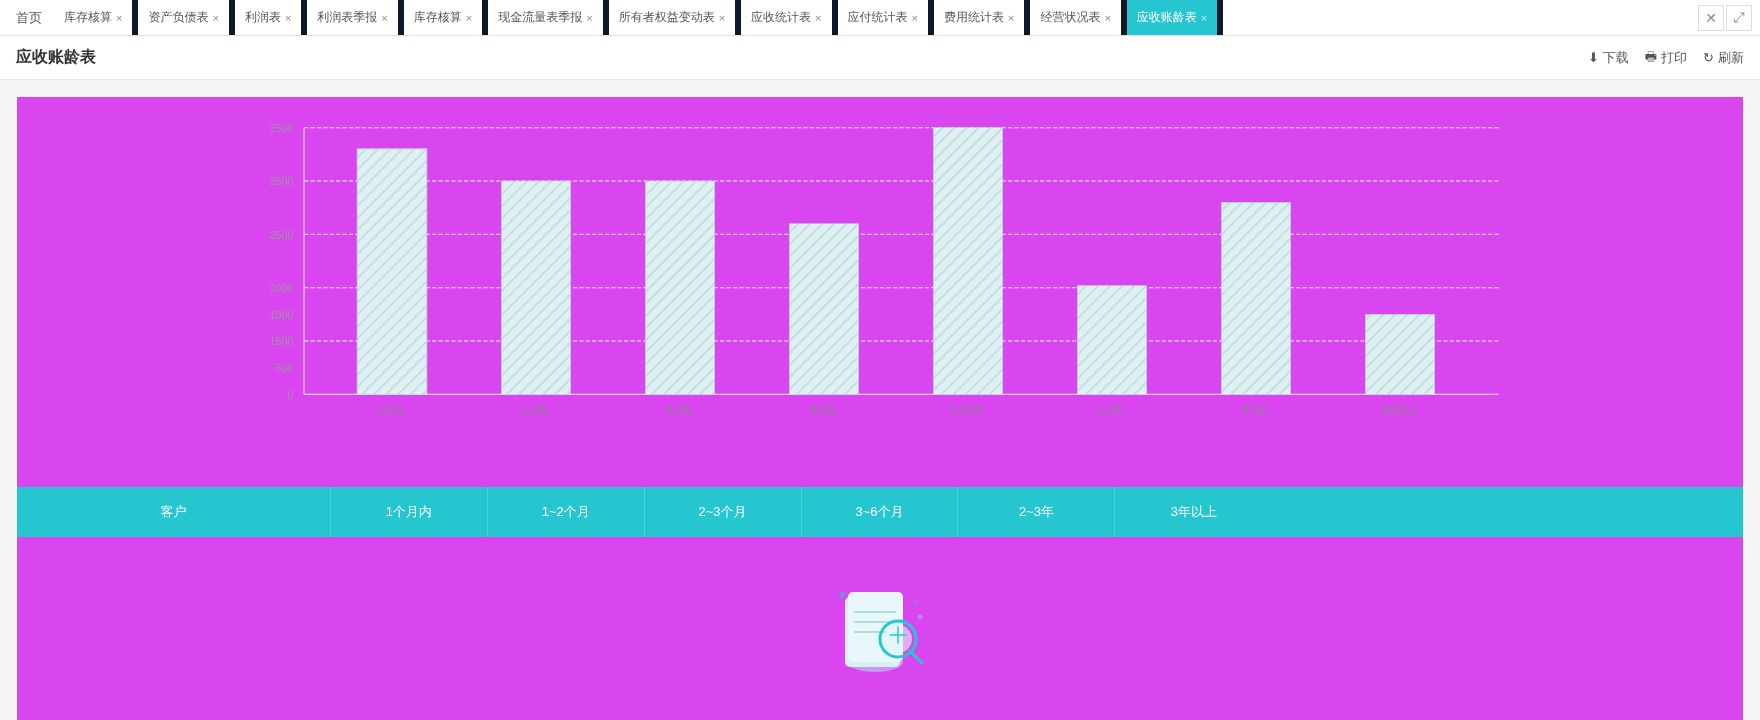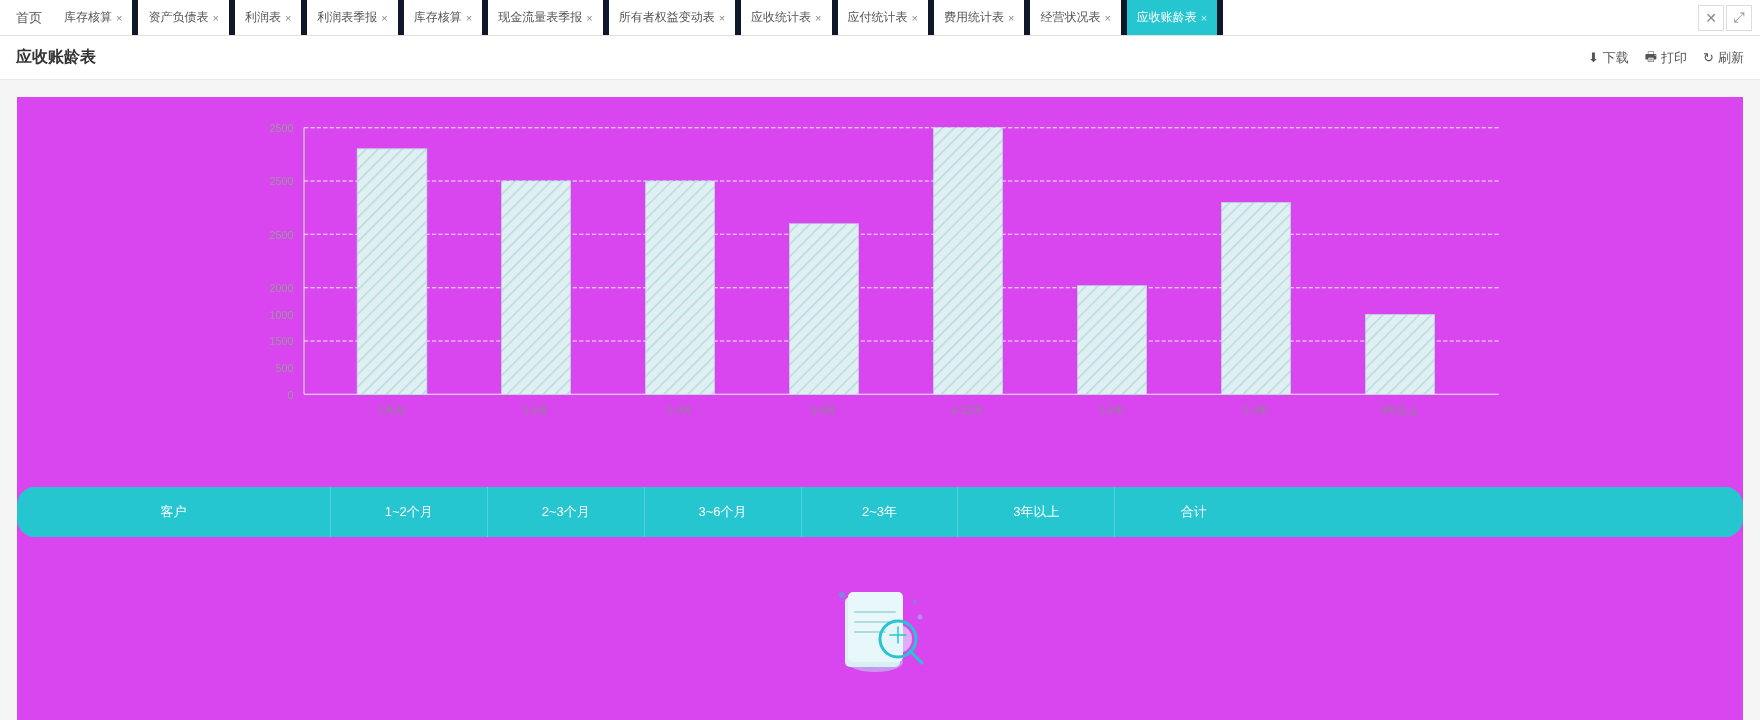--- a/index.html
+++ b/index.html
@@ -118,21 +118,20 @@
       height: 320px;
     }
 
     
     .table-header {
       display: grid;
       grid-template-columns: 2fr 1fr 1fr 1fr 1fr 1fr 1fr 1fr 1fr 1fr;
       background: #26c6d0;
       color: #fff;
       height: 50px;
-      border-radius: 18px;
     }
     .table-header-cell {
       display: flex;
       align-items: center;
       justify-content: center;
       font-size: 13px;
       font-weight: 500;
       border-right: 1px solid rgba(255,255,255,0.2);
       padding: 0 8px;
       text-align: center;
@@ -286,36 +285,36 @@
         </pattern>
       </defs>
     </svg>
   </div>
 
   <div class="table-header">
     <div class="table-header-cell">
       <span>客户</span>
     </div>
     <div class="table-header-cell">
+      <span>1个月内</span>
+    </div>
+    <div class="table-header-cell">
       <span>1~2个月</span>
     </div>
     <div class="table-header-cell">
       <span>2~3个月</span>
     </div>
     <div class="table-header-cell">
       <span>3~6个月</span>
     </div>
     <div class="table-header-cell">
       <span>2~3年</span>
     </div>
     <div class="table-header-cell">
       <span>3年以上</span>
-    </div>
-    <div class="table-header-cell">
-      <span>合计</span>
     </div>
   </div>
 
   <div class="empty-state">
 
     <svg width="120" height="120" viewBox="0 0 120 120" xmlns="http://www.w3.org/2000/svg">
 
       <ellipse cx="55" cy="95" rx="28" ry="10" fill="#b8e8ed" opacity="0.5"></ellipse>
 
       <rect x="25" y="30" width="55" height="70" rx="5" ry="5" fill="#d6f0f4"></rect>

